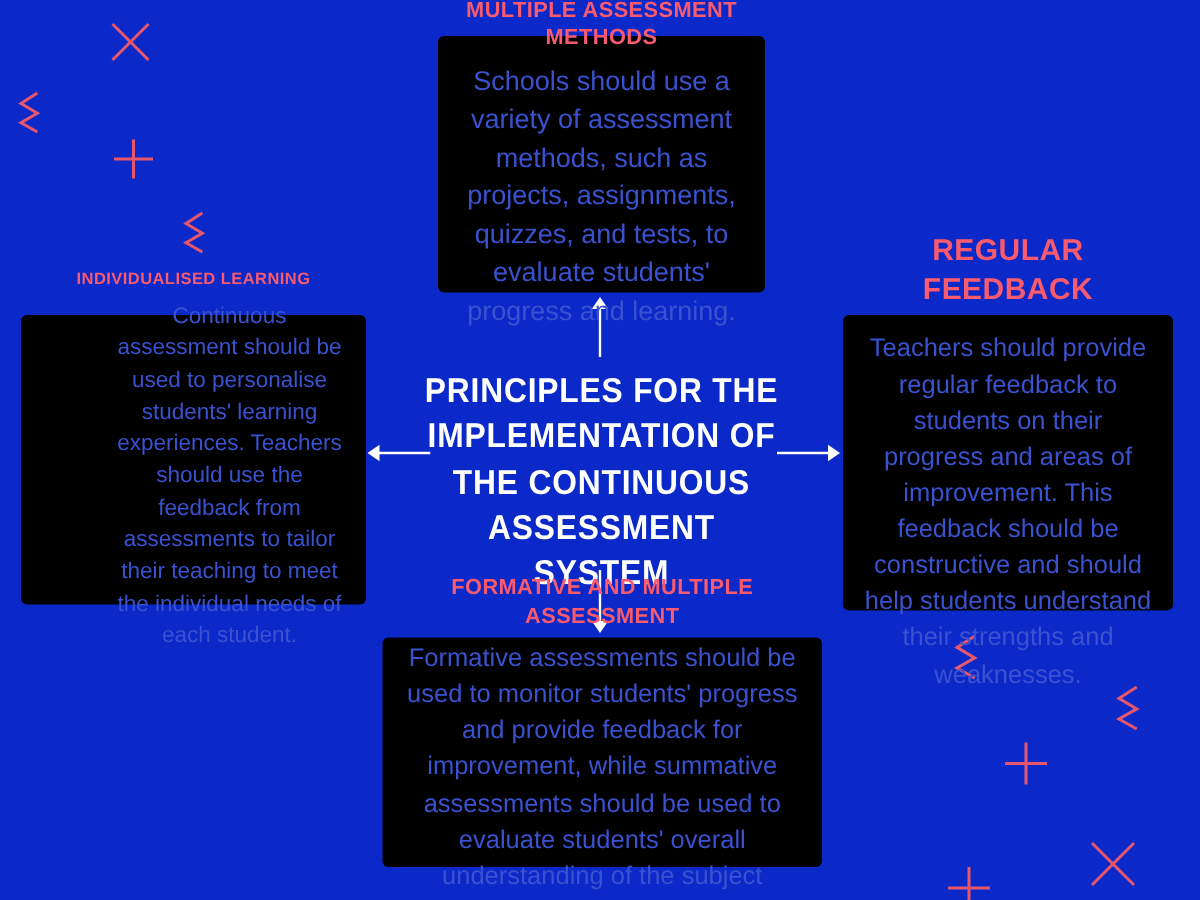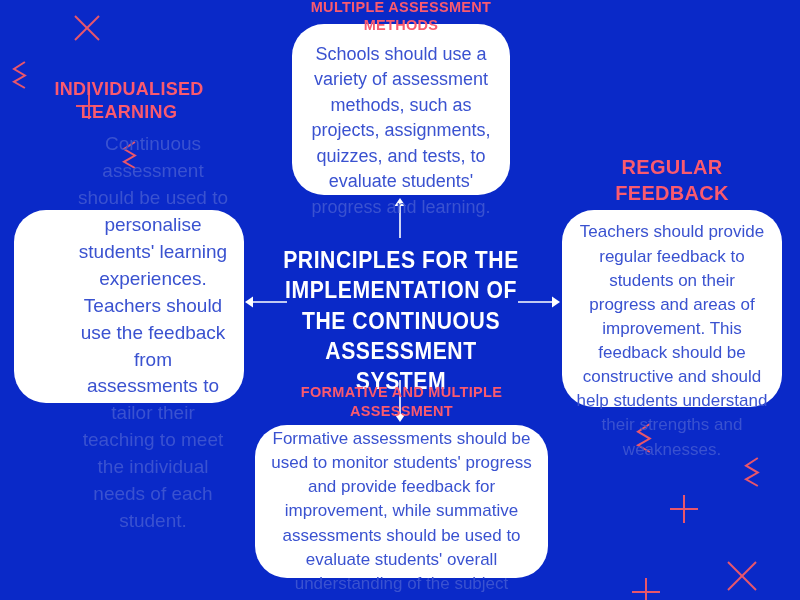--- a/index.html
+++ b/index.html
@@ -24,22 +24,22 @@
   #decor {
     position: absolute;
     left: 0; top: 0;
     width: 800px; height: 600px;
     pointer-events: none;
   }
 
   
   .card {
     position: absolute;
-    background: #ffffff;
-    border-radius: 32px;
+    background: #000000;
+    border-radius: 4px;
     box-sizing: border-box;
     display: flex;
     flex-direction: column;
     align-items: center;
     justify-content: center;
     text-align: center;
   }
   .card-title {
     color: #FA5A6E;
     font-weight: bold;
@@ -61,22 +61,22 @@
   }
   #card-top .card-title { font-size: 14.5px; }
   #card-top .card-body  { font-size: 18px; }
 
   
   #card-left {
     left: 14px; top: 210px;
     width: 230px; height: 193px;
     padding: 15px 15px 15px 15px;
   }
-  #card-left .card-title { font-size: 18px; }
-  #card-left .card-body  { font-size: 19px; margin-left: 48px; }
+  #card-left .card-title { font-size: 11px; }
+  #card-left .card-body  { font-size: 15px; margin-left: 48px; }
 
   
   #card-right {
     left: 562px; top: 210px;
     width: 220px; height: 197px;
     padding: 15px 14px 15px 14px;
   }
   #card-right .card-title { font-size: 20px; margin-bottom: 14px; }
   #card-right .card-body  { font-size: 17px; }
 

